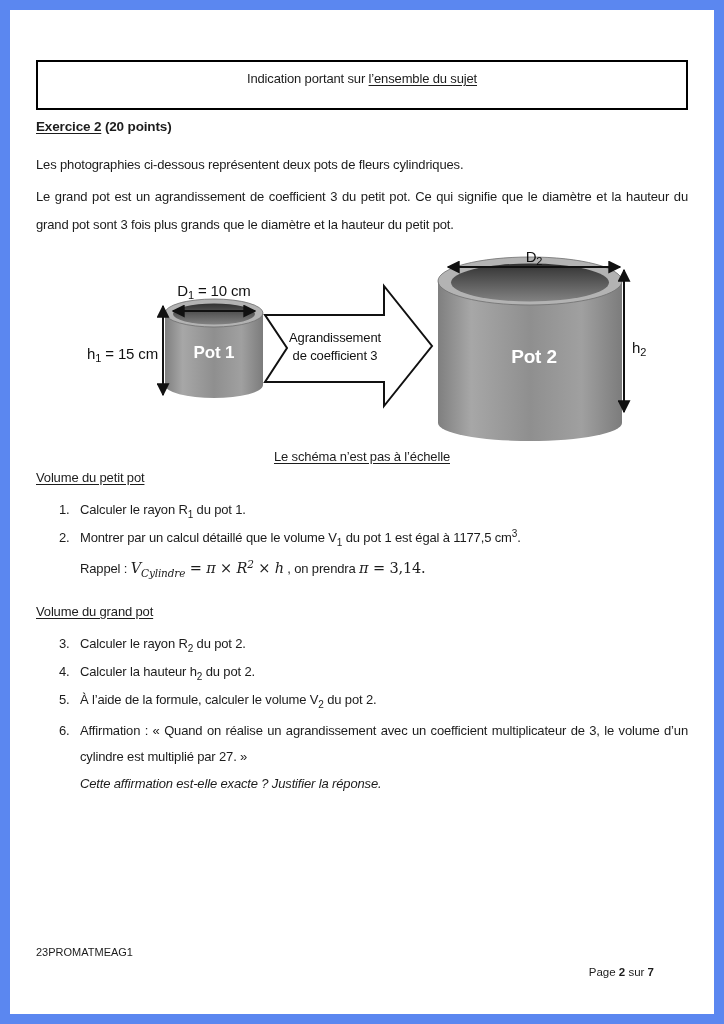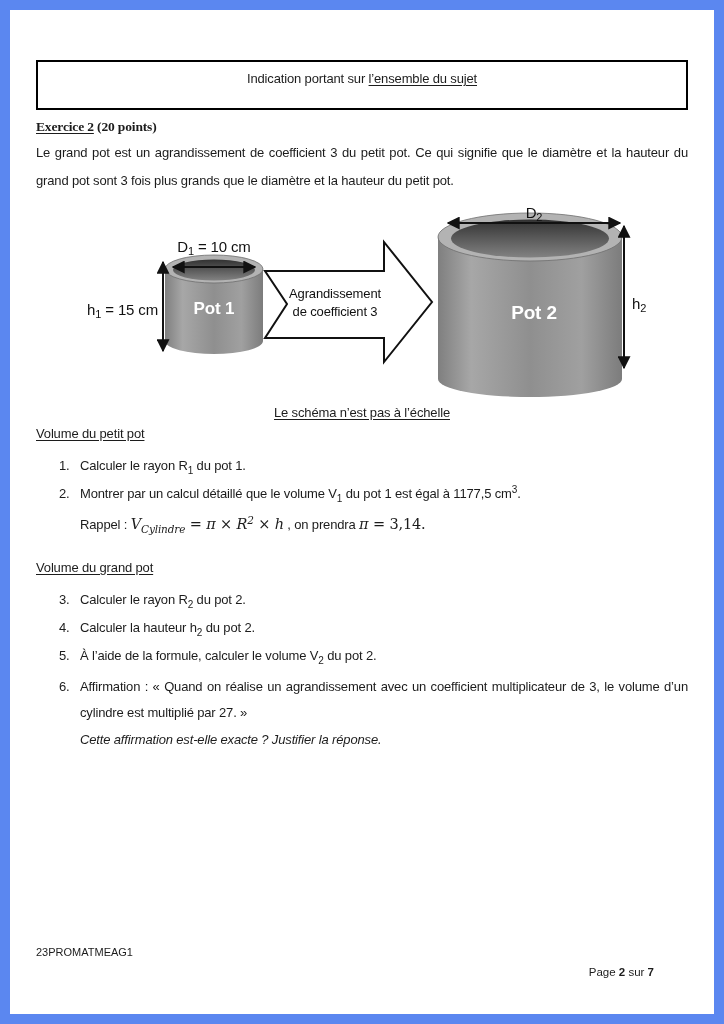--- a/index.html
+++ b/index.html
@@ -25,21 +25,21 @@
   .notice-box {
     margin-top: 50px;
     border: 2px solid #000;
     padding: 7px 12px 13px 12px;
   }
   .notice-title { text-align: center; line-height: 20px; margin-bottom: 6px; }
   .notice-body { line-height: 22px; }
 
   .ex-heading { font-weight: bold; font-size: 13.5px; margin: 0; line-height: 17px; }
   .h-ex1 { margin-top: 46px; }
-  .h-ex2 { margin-top: 8px; font-family: Liberation Serif, serif; }
+  .h-ex2 { margin-top: 8px; }
   .ex1-body { margin-top: 12px; line-height: 30px; }
   .para1 { margin-top: 16px; line-height: 28px; }
   .para2 { margin-top: 4px; line-height: 28px; }
 
   .diagram-svg { display: block; margin-top: 0; }
   svg text { font-family: "Liberation Sans", sans-serif; }
   .dim { font-size: 15px; fill: #111; }
   .dimsub { font-size: 11px; }
   .pot-label { font-size: 17px; font-weight: bold; fill: #ffffff; text-anchor: middle; }
   .pot-label-big { font-size: 19px; }
@@ -78,20 +78,21 @@
   <div class="notice-box">
     <div class="notice-title">
       <span>Indication portant sur </span><span class="u">l’ensemble du sujet</span>
     </div>
   </div>
 
 
   <div class="ex-heading h-ex2">
     <span class="u">Exercice 2</span><span> (20 points)</span>
   </div>
+  <p class="para1">Les photographies ci-dessous représentent deux pots de fleurs cylindriques.</p>
   <p class="para2 just">Le grand pot est un agrandissement de coefficient 3 du petit pot. Ce qui signifie que le diamètre et la hauteur du grand pot sont 3 fois plus grands que le diamètre et la hauteur du petit pot.</p>
 
   <svg class="diagram-svg" width="652" height="207" viewBox="0 0 652 207">
     <defs>
       <linearGradient id="potBody" x1="0" y1="0" x2="1" y2="0">
         <stop offset="0" stop-color="#7f7f7f"></stop>
         <stop offset="0.18" stop-color="#a7a7a7"></stop>
         <stop offset="0.5" stop-color="#8f8f8f"></stop>
         <stop offset="0.78" stop-color="#a0a0a0"></stop>
         <stop offset="1" stop-color="#7c7c7c"></stop>

